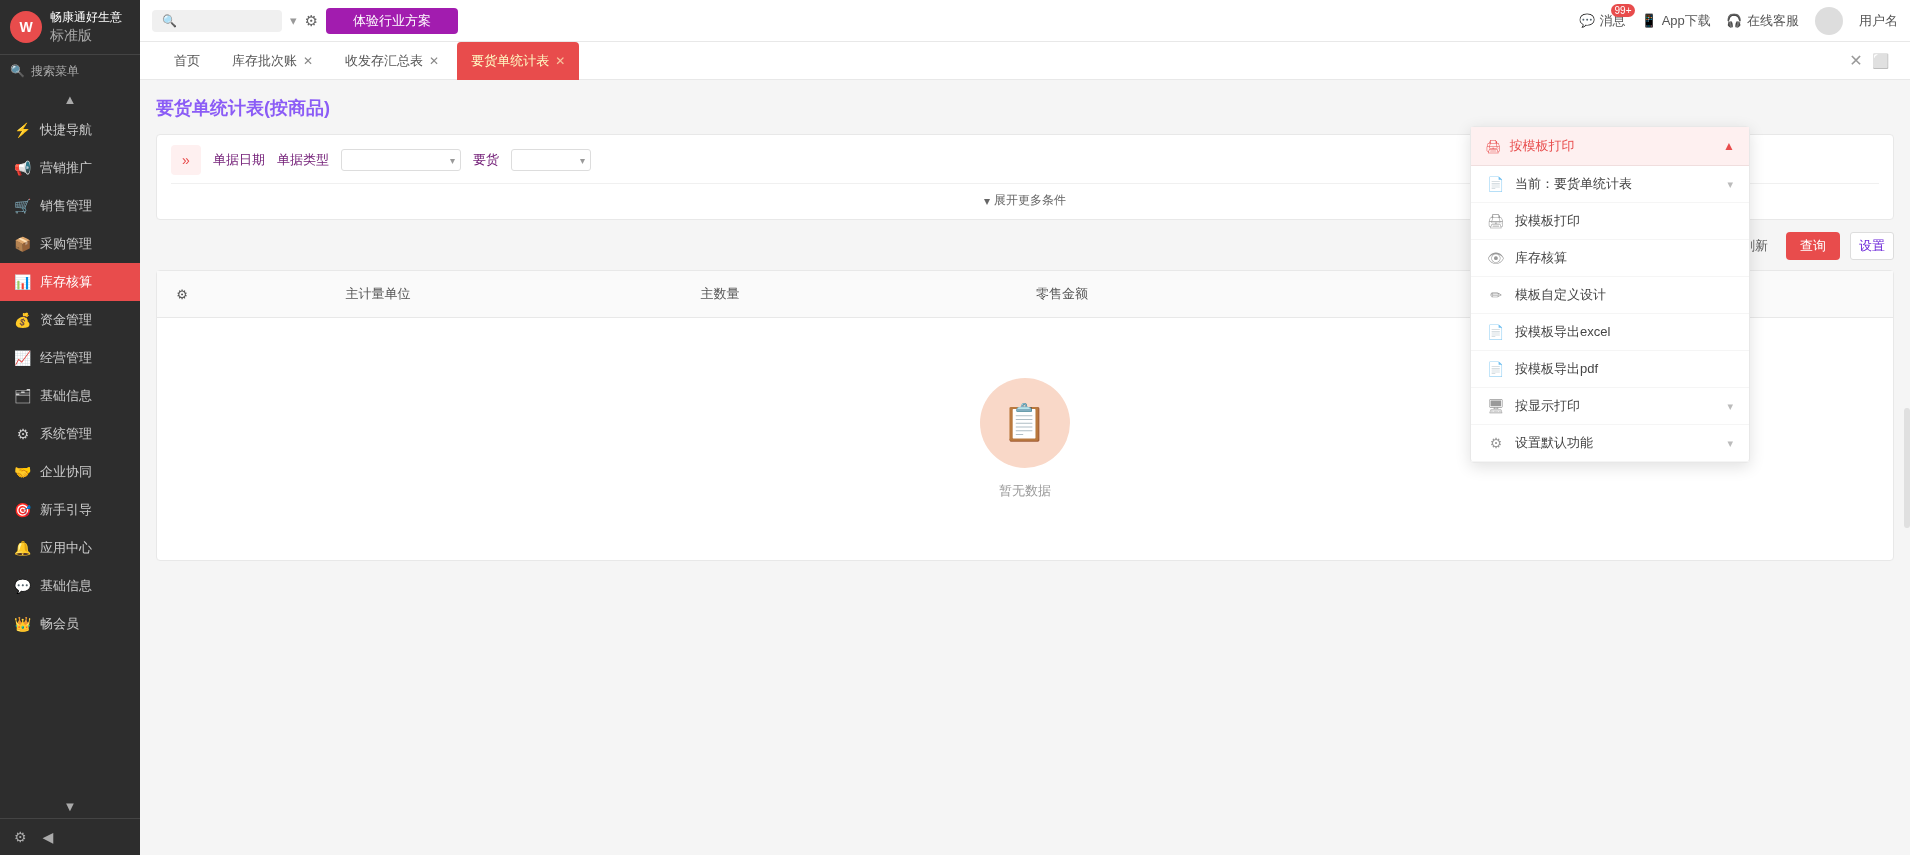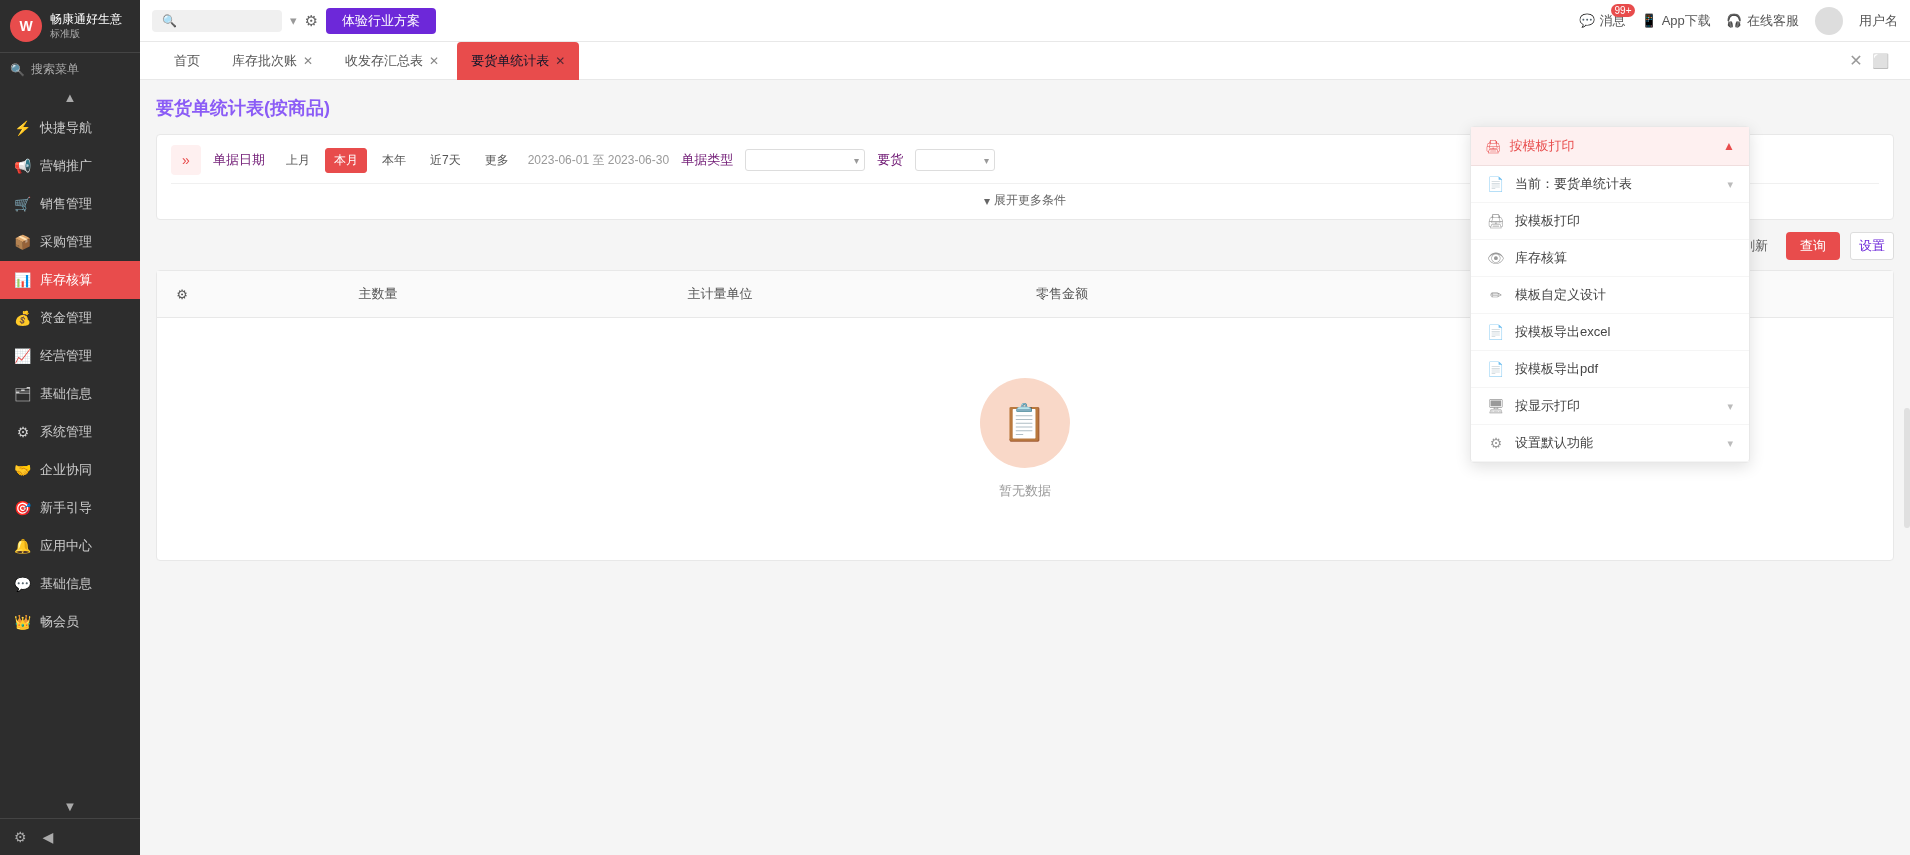--- a/index.html
+++ b/index.html
@@ -24,21 +24,21 @@
     }
     .logo-icon {
       width: 32px; height: 32px;
       background: #e84c4c;
       border-radius: 50%;
       display: flex; align-items: center; justify-content: center;
       color: white; font-weight: bold; font-size: 14px;
       flex-shrink: 0;
     }
     .logo-text { color: #fff; font-size: 12px; line-height: 1.3; }
-    .logo-text .sub { color: #aaa; font-size: 10px; }
+    .logo-text .sub { color: #aaa; font-size: 14px; }
 
     .sidebar-search {
       padding: 8px 10px;
       display: flex; align-items: center; gap: 6px;
       color: #aaa; font-size: 12px;
       cursor: pointer;
     }
 
     .sidebar-nav { flex: 1; overflow-y: auto; }
     .sidebar-nav::-webkit-scrollbar { width: 0; }
@@ -73,22 +73,22 @@
       flex-shrink: 0;
     }
     .topbar-search {
       background: #f0f0f0; border-radius: 4px;
       padding: 4px 10px; display: flex; align-items: center; gap: 6px;
       color: #999; font-size: 12px; width: 130px;
     }
     .topbar-dropdown { color: #999; cursor: pointer; }
     .topbar-gear { color: #666; cursor: pointer; font-size: 15px; }
     .topbar-trial {
-      background: #6d28d9; color: white;
-      border-radius: 4px; padding: 4px 16px;
+      background: #a21caf; color: white;
+      border-radius: 4px; padding: 4px 27px;
       font-size: 13px; cursor: pointer;
     }
     .topbar-spacer { flex: 1; }
     .topbar-action {
       display: flex; align-items: center; gap: 16px; color: #555; font-size: 13px;
     }
     .topbar-action .badge-wrap { position: relative; display: inline-flex; align-items: center; gap: 4px; cursor: pointer; }
     .badge {
       position: absolute; top: -8px; right: -10px;
       background: #e84c4c; color: white; border-radius: 8px;
@@ -106,21 +106,21 @@
       flex-shrink: 0;
       position: relative;
     }
     .tab {
       padding: 6px 14px; font-size: 13px; color: #555;
       cursor: pointer; border-radius: 4px 4px 0 0;
       display: flex; align-items: center; gap: 6px;
       height: 38px;
     }
     .tab.active {
-      background: #e84c4c; color: #0f172a;
+      background: #e84c4c; color: #fef9c3;
     }
     .tab-close { font-size: 12px; line-height: 1; opacity: 0.7; }
     .tabs-close-btn {
       margin-left: auto; font-size: 16px; color: #999; cursor: pointer;
       display: flex; align-items: center;
     }
     .tabs-maximize { font-size: 14px; color: #999; cursor: pointer; margin-left: 6px; }
 
     
     .content { flex: 1; overflow: auto; padding: 16px; position: relative; }
@@ -386,28 +386,20 @@
 
   <div class="content">
     <div class="page-title">要货单统计表(按商品)</div>
 
     <div class="filter-bar">
       <div class="filter-row">
 
         <div style="width:30px;height:30px;background:#fef0f0;border-radius:4px;display:flex;align-items:center;justify-content:center;cursor:pointer;color:#e84c4c;font-size:14px;flex-shrink:0;">»</div>
 
         <span class="filter-label">单据日期</span>
-        <div class="date-btns">
-          <div class="date-btn">上月</div>
-          <div class="date-btn active">本月</div>
-          <div class="date-btn">本年</div>
-          <div class="date-btn">近7天</div>
-          <div class="date-btn">更多</div>
-          <span class="date-range">2023-06-01 至 2023-06-30</span>
-        </div>
 
         <span class="filter-label">单据类型</span>
         <div class="select-wrap">
           <select class="filter-select">
             <option></option>
           </select>
           <span class="select-arrow">▾</span>
         </div>
 
         <span class="filter-label">要货</span>
@@ -444,22 +436,22 @@
       </div>
       <div class="toolbar-btn primary">查询</div>
       <div class="toolbar-btn settings">设置</div>
     </div>
 
     <div class="data-table">
       <div class="table-header">
         <div class="th" style="width:50px;">
           <span>⚙</span>
         </div>
+        <div class="th unit">主计量单位</div>
         <div class="th qty">主数量</div>
-        <div class="th unit">主计量单位</div>
         <div class="th amount">零售金额</div>
         <div class="th rest"></div>
       </div>
 
       <div class="empty-state">
         <div class="empty-icon">📋</div>
         <div class="empty-text">暂无数据</div>
       </div>
     </div>
 

